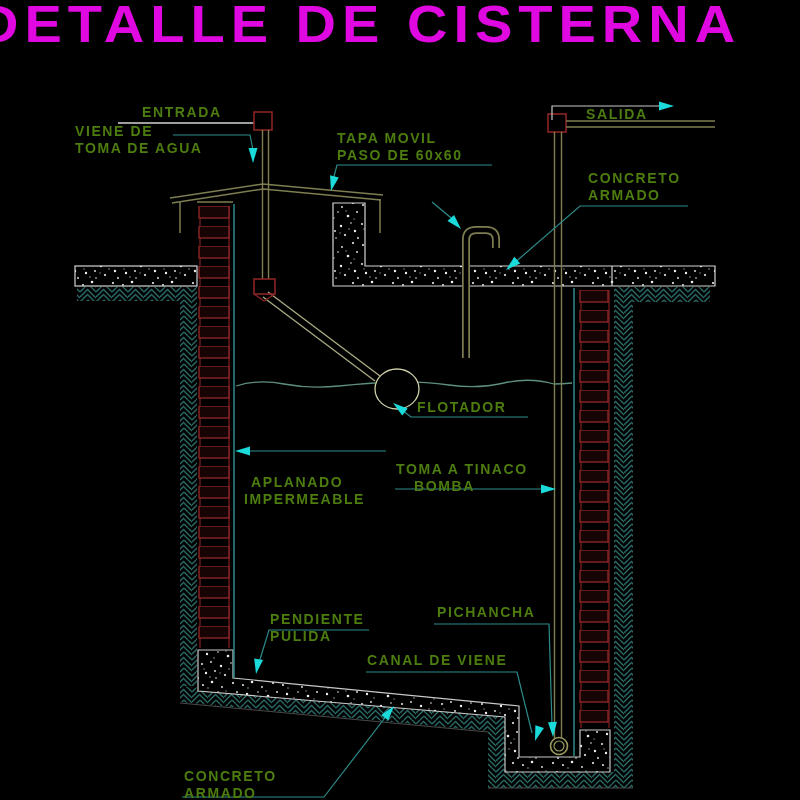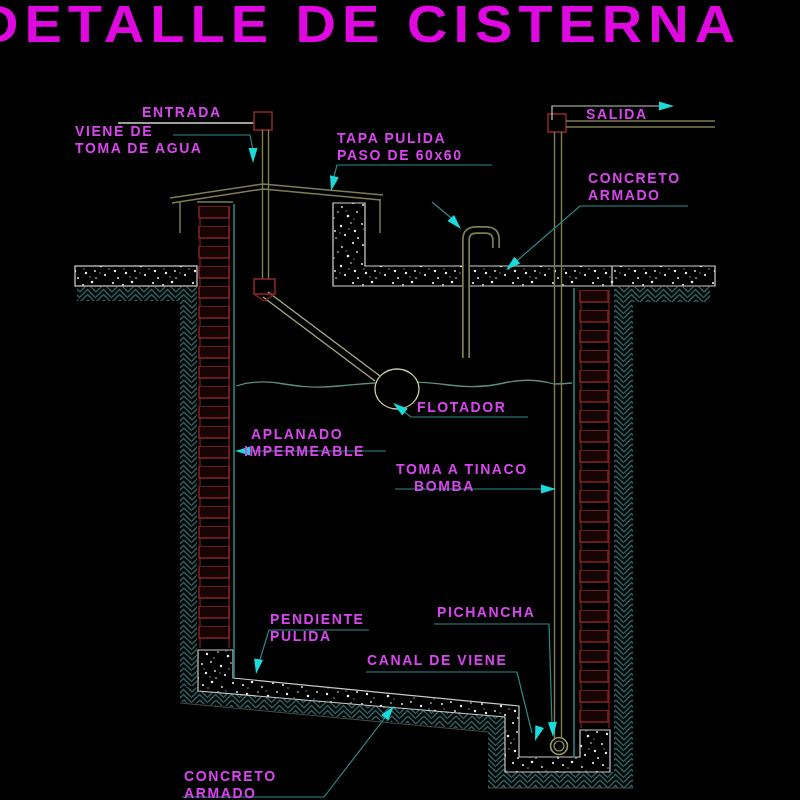--- a/index.html
+++ b/index.html
@@ -1,23 +1,23 @@
 <!DOCTYPE html>
 <html><head>
 <meta charset="utf-8">
 <style>
   html,body{margin:0;padding:0;background:#000;}
   #stage{position:relative;width:744px;height:800px;background:#000;overflow:hidden;
          font-family:"Liberation Sans",sans-serif;}
   #title{position:absolute;left:-22px;top:-6px;white-space:nowrap;
          font-size:56px;font-weight:bold;letter-spacing:6px;color:#e008e0;
          transform:scaleY(0.92);transform-origin:top left;}
-  .lbl{position:absolute;color:#d946ef;font-weight:bold;font-size:14px;
+  .lbl{position:absolute;color:#4d7c0f;font-weight:bold;font-size:14px;
        letter-spacing:1.6px;line-height:17px;white-space:nowrap;}
-  .ind27{margin-left:27px;} .ind7{margin-left:7px;} .ind3{margin-left:18px;}
+  .ind27{margin-left:27px;} .ind7{margin-left:7px;margin-top:48px;} .ind3{margin-left:18px;}
   svg{position:absolute;left:0;top:0;}
 </style>
 </head>
 <body>
 
 <div id="stage">
 
   <svg width="800" height="800" viewBox="0 0 800 800">
     <defs>
 
@@ -173,21 +173,21 @@
   <div id="title">DETALLE DE CISTERNA</div>
 
   <div class="lbl" style="left:142px;top:104px;">ENTRADA</div>
 
   <div class="lbl" style="left:75px;top:123px;">
     <span style="display:block">VIENE DE</span>
     <span style="display:block">TOMA DE AGUA</span>
   </div>
 
   <div class="lbl" style="left:337px;top:130px;">
-    <span style="display:block">TAPA PULIDA</span>
+    <span style="display:block">TAPA MOVIL</span>
     <span style="display:block">PASO DE 60x60</span>
   </div>
 
 
   <div class="lbl" style="left:586px;top:106px;">SALIDA</div>
 
   <div class="lbl" style="left:588px;top:170px;">
     <span style="display:block">CONCRETO</span>
     <span style="display:block">ARMADO</span>
   </div>

